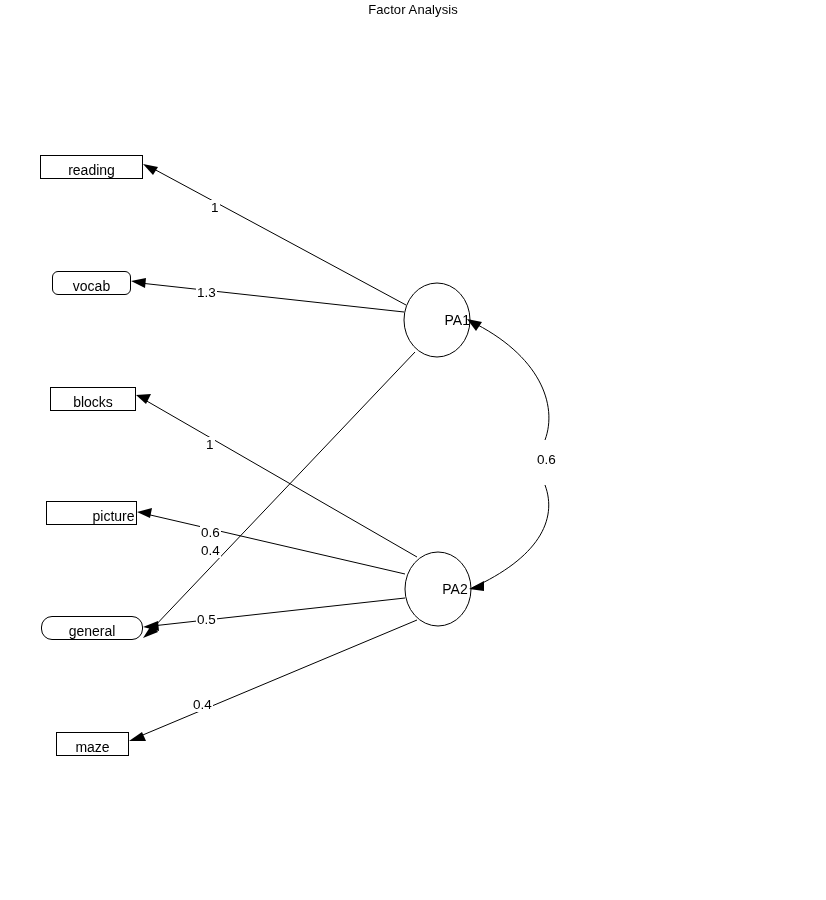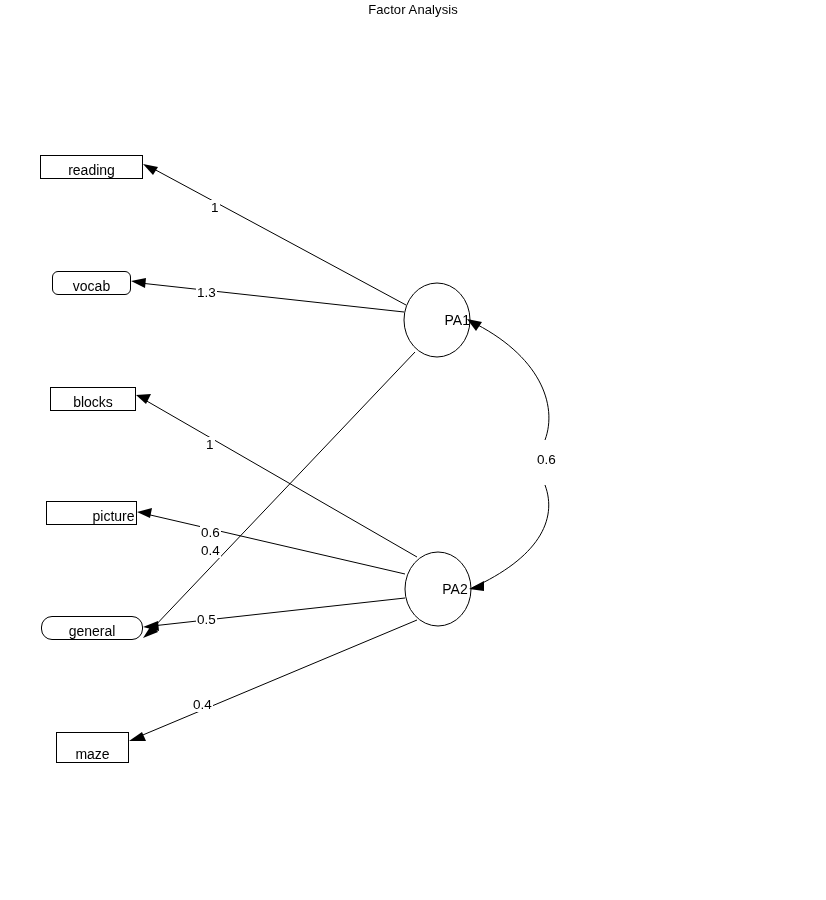--- a/index.html
+++ b/index.html
@@ -144,21 +144,21 @@
   </div>
 
   <div class="node-box" style="left:46px; top:501px; width:91px; height:24px;padding-left:44px;">
     <span>picture</span>
   </div>
 
   <div class="node-box" style="left:41px; top:616px; width:102px; height:24px;border-radius:11px;">
     <span>general</span>
   </div>
 
-  <div class="node-box" style="left:56px; top:732px; width:73px; height:31px;">
+  <div class="node-box" style="left:56px; top:732px; width:73px; height:24px;">
     <span>maze</span>
   </div>
 
   <div class="node-ellipse-label" style="left:404px; top:312px; width:66px;text-align:right;">PA1</div>
 
   <div class="node-ellipse-label" style="left:405px; top:581px; width:68px;margin-left:16px;">PA2</div>
 
   <div class="edge-label" style="left:210px; top:200px;">1</div>
 
   <div class="edge-label" style="left:196px; top:285px;">1.3</div>

